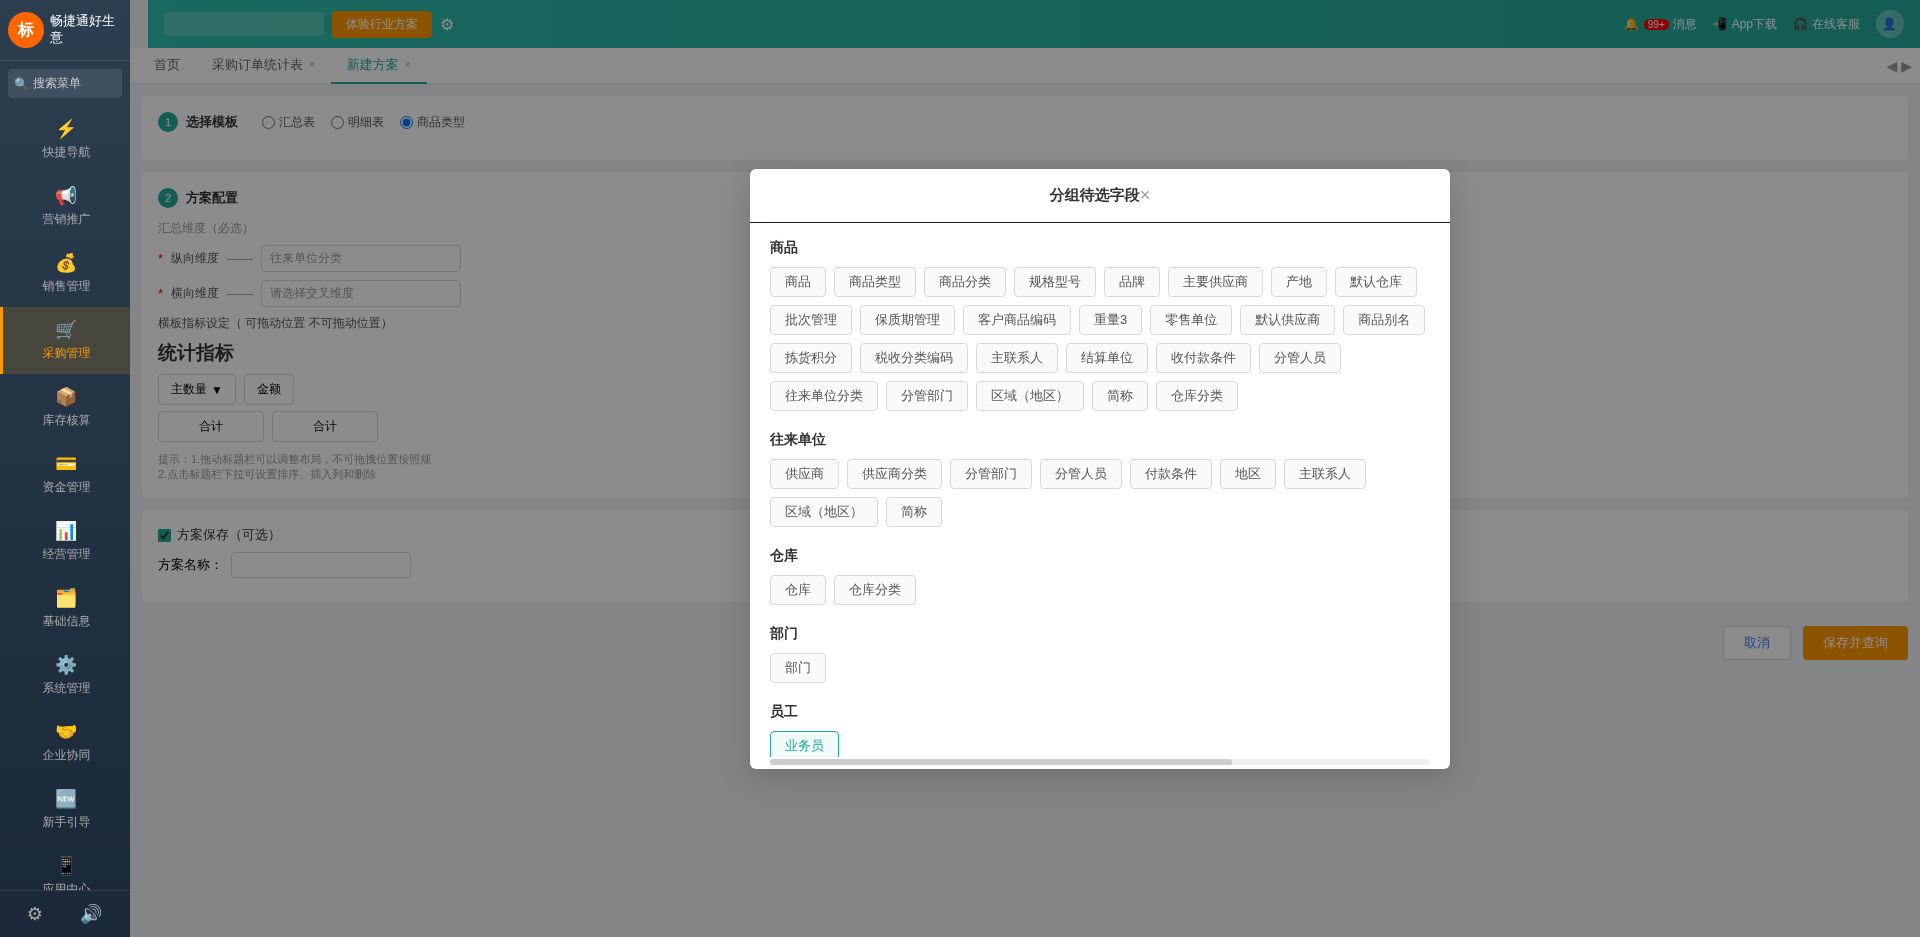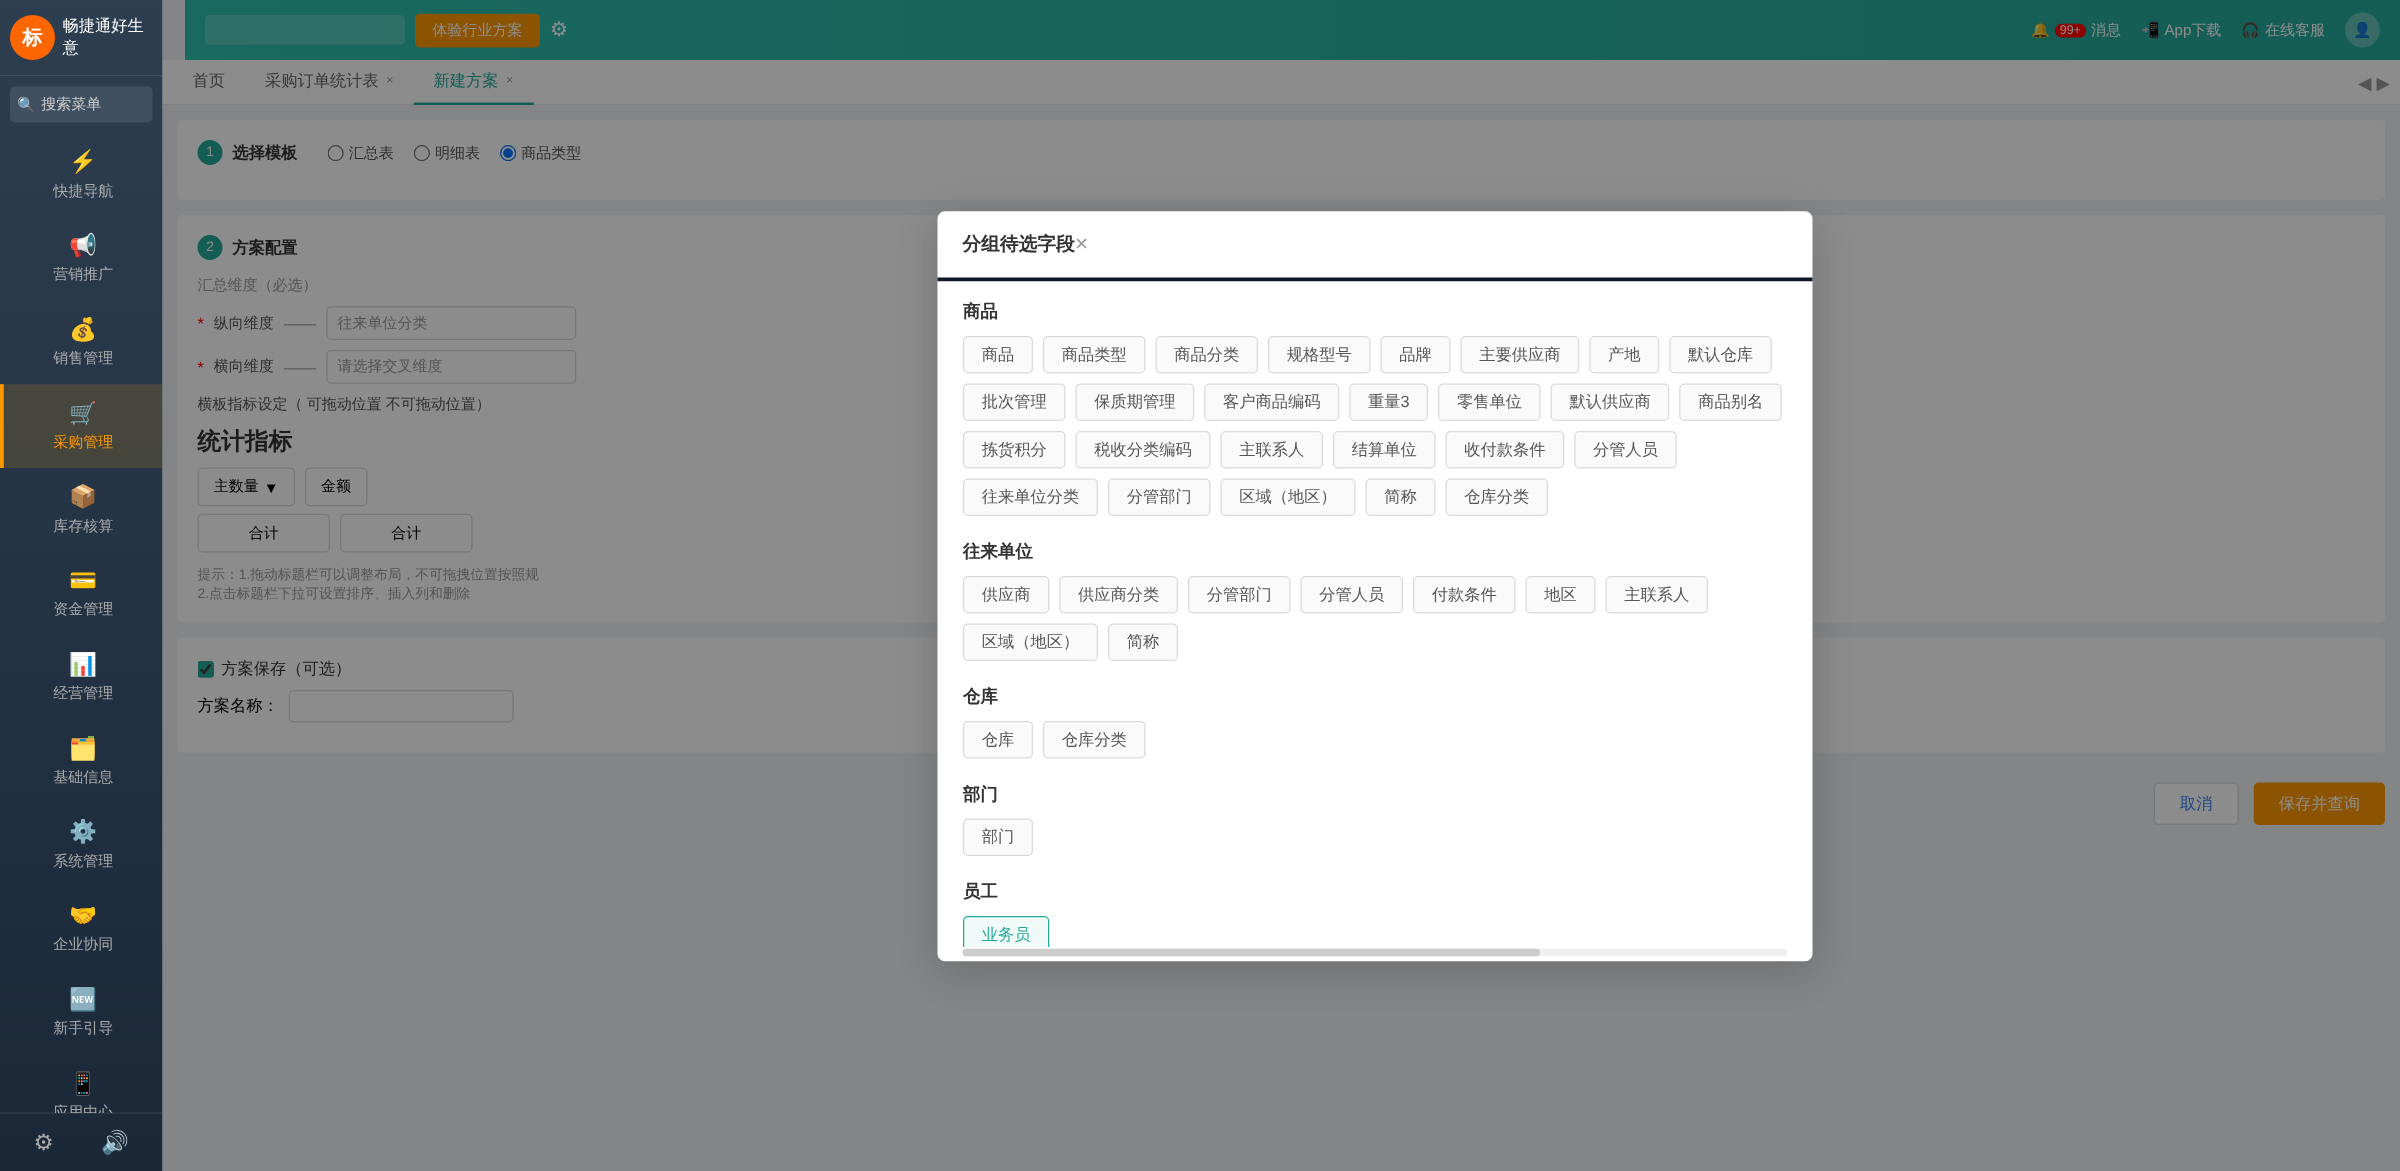--- a/index.html
+++ b/index.html
@@ -56,21 +56,21 @@
     .form-dash { color: #999; }
     .form-select { border: 1px solid #d9d9d9; border-radius: 4px; padding: 4px 8px; font-size: 12px; color: #999; min-width: 200px; }
     .section-title { font-size: 19px; font-weight: bold; color: #333; margin-bottom: 8px; }
     .bottom-actions { display: flex; justify-content: flex-end; gap: 12px; padding: 12px 0; }
     .btn-cancel { border: 1px solid #d9d9d9; background: #fff; border-radius: 4px; padding: 7px 20px; font-size: 13px; cursor: pointer; color: #3b82f6; }
     .btn-save { background: #f90; border: none; border-radius: 4px; padding: 7px 20px; font-size: 13px; cursor: pointer; color: #fff; }
 
     
     .overlay { position: fixed; left: 130px; top: 0; right: 0; bottom: 0; background: rgba(0,0,0,0.45); z-index: 100; }
     .dialog { position: fixed; left: 50%; top: 50%; transform: translate(-30%, -50%); width: 700px; max-height: 600px; background: #fff; border-radius: 6px; z-index: 101; display: flex; flex-direction: column; box-shadow: 0 8px 32px rgba(0,0,0,0.18); }
-    .dialog-header { padding: 16px 20px; border-bottom: 3px solid #0f172a; display: flex; align-items: center; justify-content: flex-start; flex-shrink: 0; }
+    .dialog-header { padding: 16px 20px; border-bottom: 1px solid #0f172a; display: flex; align-items: center; justify-content: center; flex-shrink: 0; }
     .dialog-title { font-size: 15px; font-weight: bold; color: #333; }
     .dialog-close { font-size: 18px; color: #999; cursor: pointer; border: none; background: none; }
     .dialog-body { flex: 1; overflow-y: auto; padding: 16px 20px; }
 
     .field-section { margin-bottom: 20px; }
     .field-section-title { font-size: 14px; font-weight: bold; color: #333; margin-bottom: 10px; }
     .field-tags { display: flex; flex-wrap: wrap; gap: 8px; }
     .field-tag { border: 1px solid #d9d9d9; border-radius: 4px; padding: 5px 14px; font-size: 13px; color: #555; cursor: pointer; background: #fafafa; }
     .field-tag.active { border-color: #26a99a; color: #26a99a; background: #f0faf9; }
 

